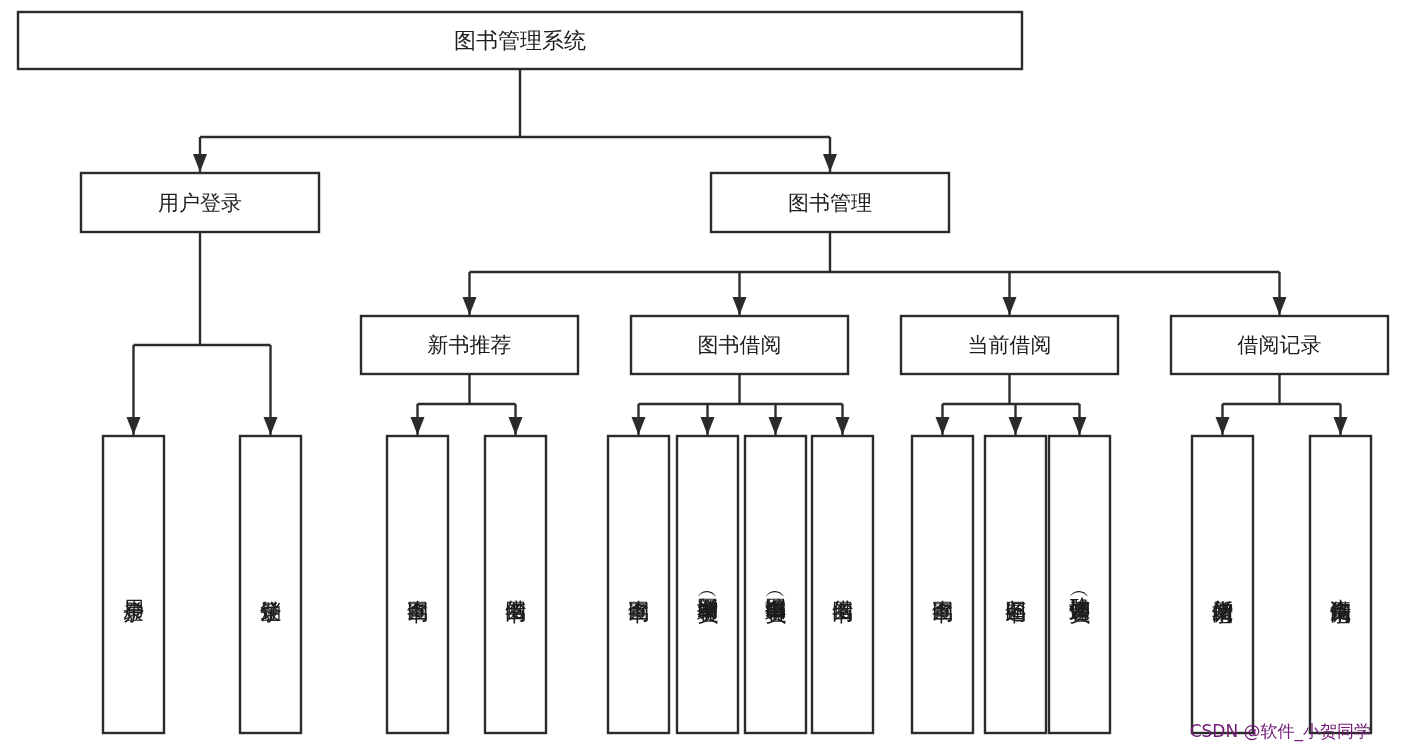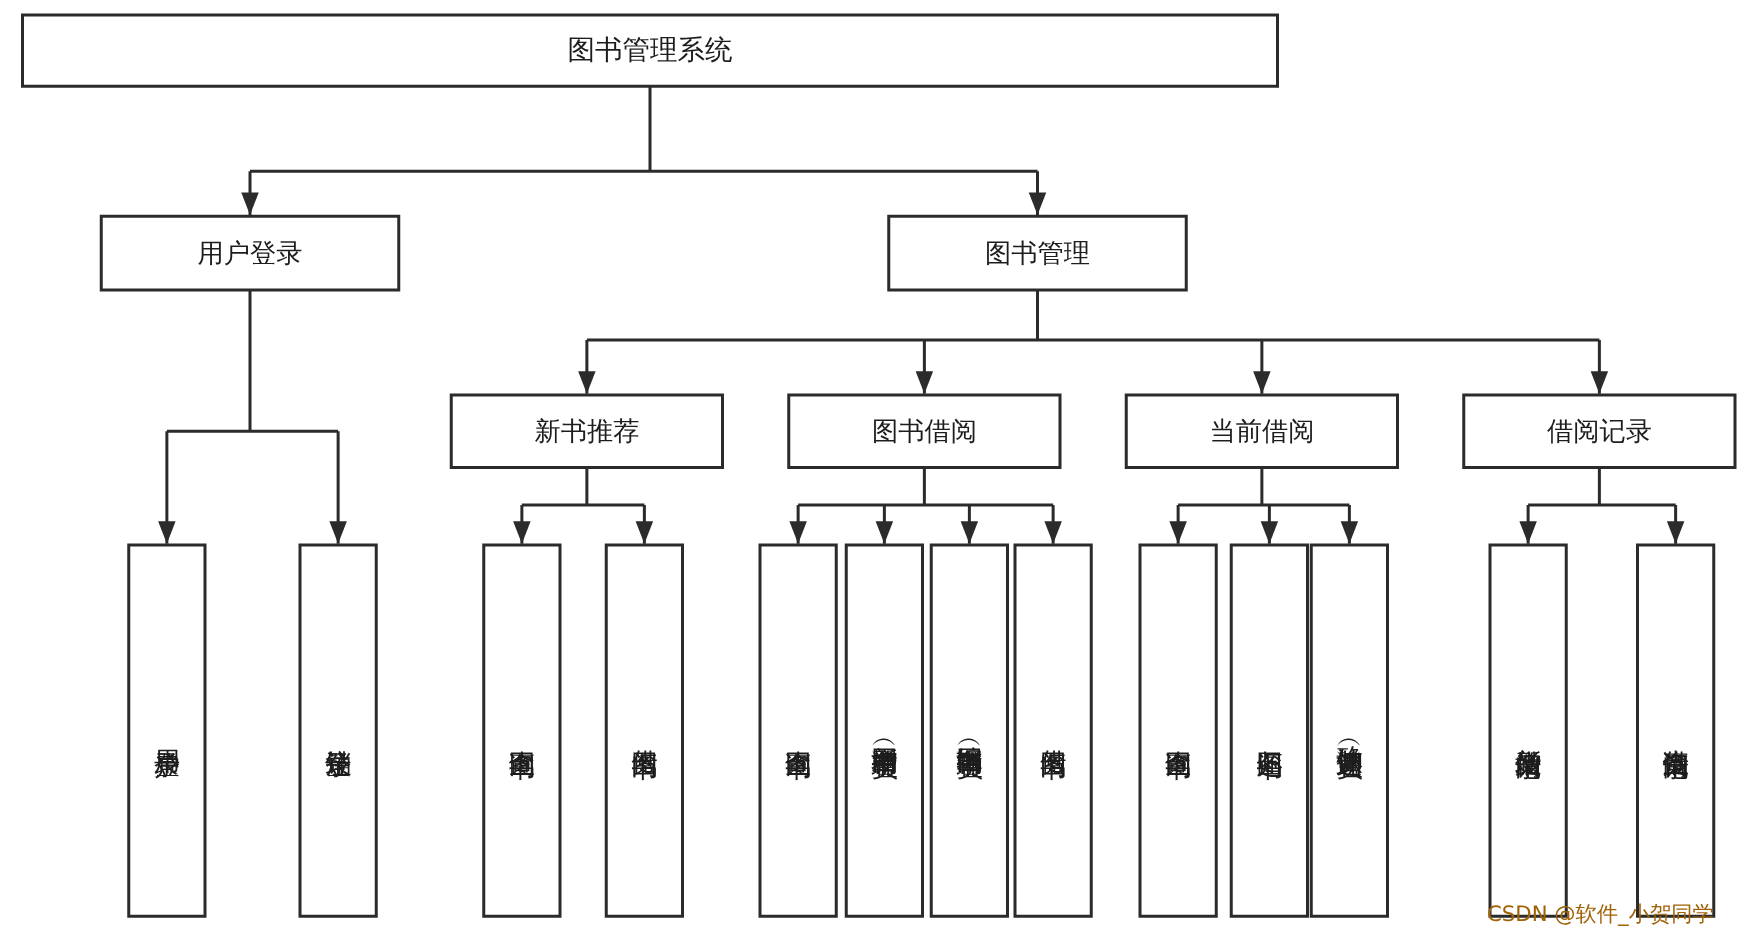--- a/index.html
+++ b/index.html
@@ -71,21 +71,21 @@
     align-items: center;
     justify-content: center;
     pointer-events: none;
   }
   #watermark {
     position: absolute;
     right: 6px;
     bottom: 4px;
     font-family: "DejaVu Sans", "Liberation Sans", sans-serif;
     font-size: 17px;
-    color: #a16207;
+    color: #701a75;
     white-space: nowrap;
   }
 </style>
 </head>
 <body>
 
 <div id="diagram-root">
 
   <svg id="tree-svg" viewBox="0 0 1405 747">
     <g id="connectors-layer">

